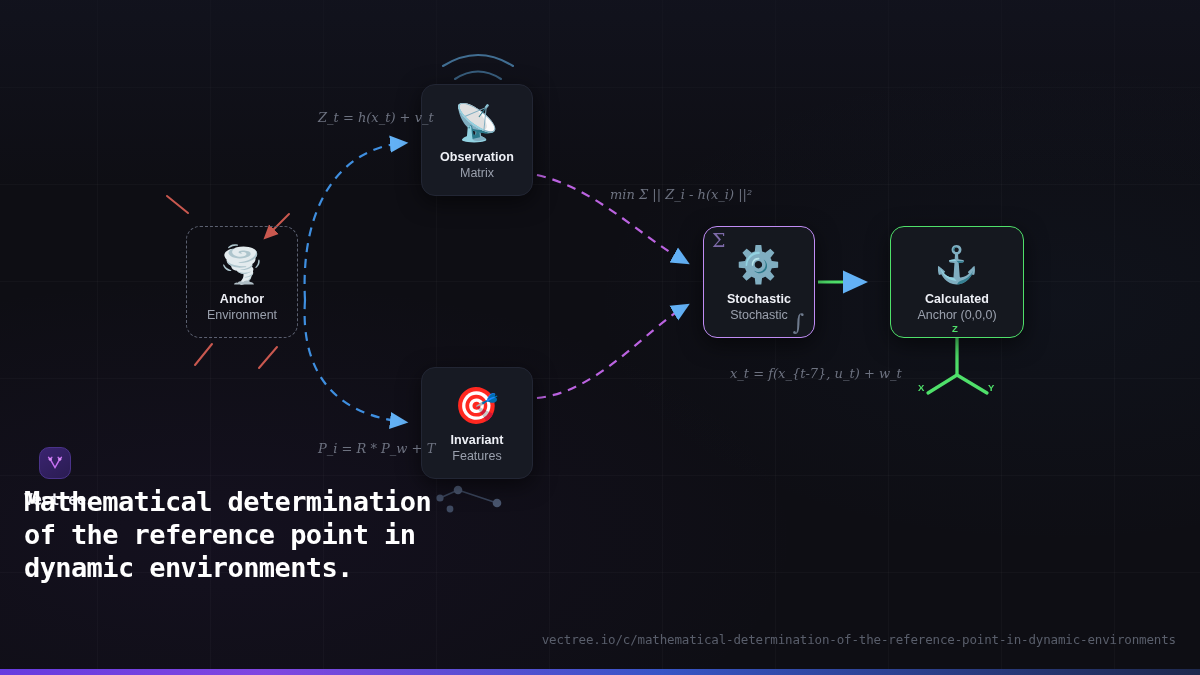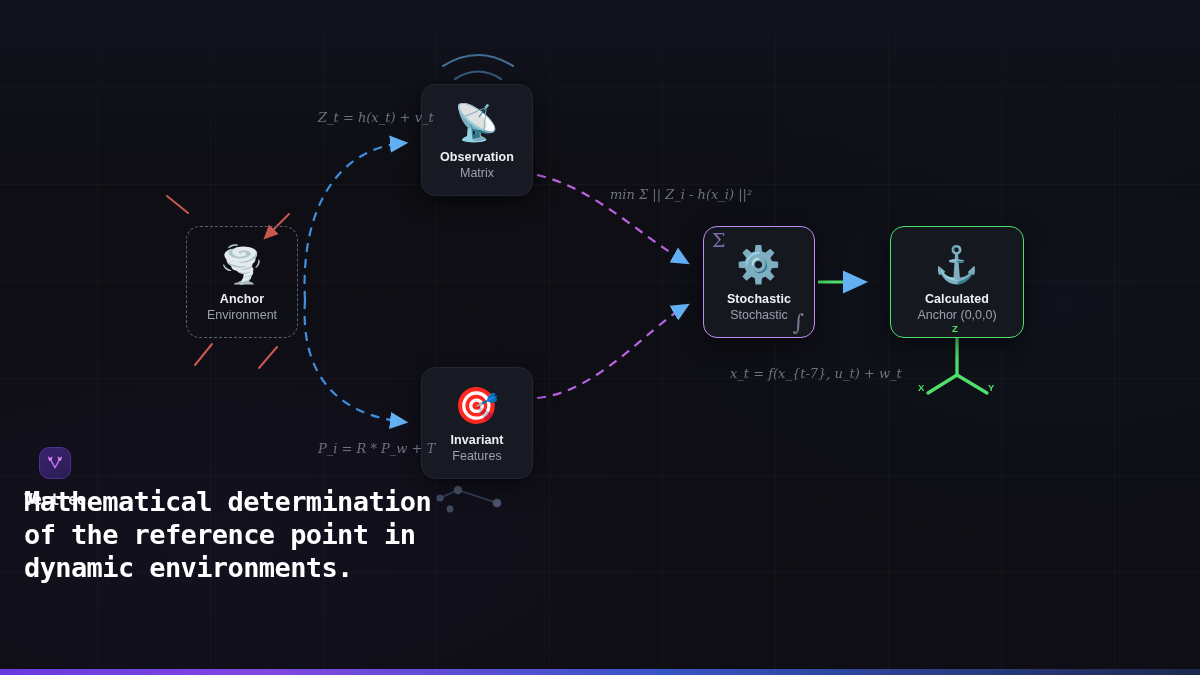--- a/index.html
+++ b/index.html
@@ -223,15 +223,16 @@
             <path d="M13.8,5.2 L15.4,3.4"></path>
         </g>
         <circle cx="4.2" cy="5.2" r="1.5" fill="#d98cf7"></circle>
         <circle cx="13.8" cy="5.2" r="1.5" fill="#d98cf7"></circle>
       </svg>
     </div>
     <div id="brandname">Vectree</div>
   </div>
 
   <div id="headline">Mathematical determination of the reference point in dynamic environments.</div>
+  <div id="url">vectree.io/c/mathematical-determination-of-the-reference-point-in-dynamic-environments</div>
 
   <div id="bottombar"></div>
 </div>
 
 </body></html>

